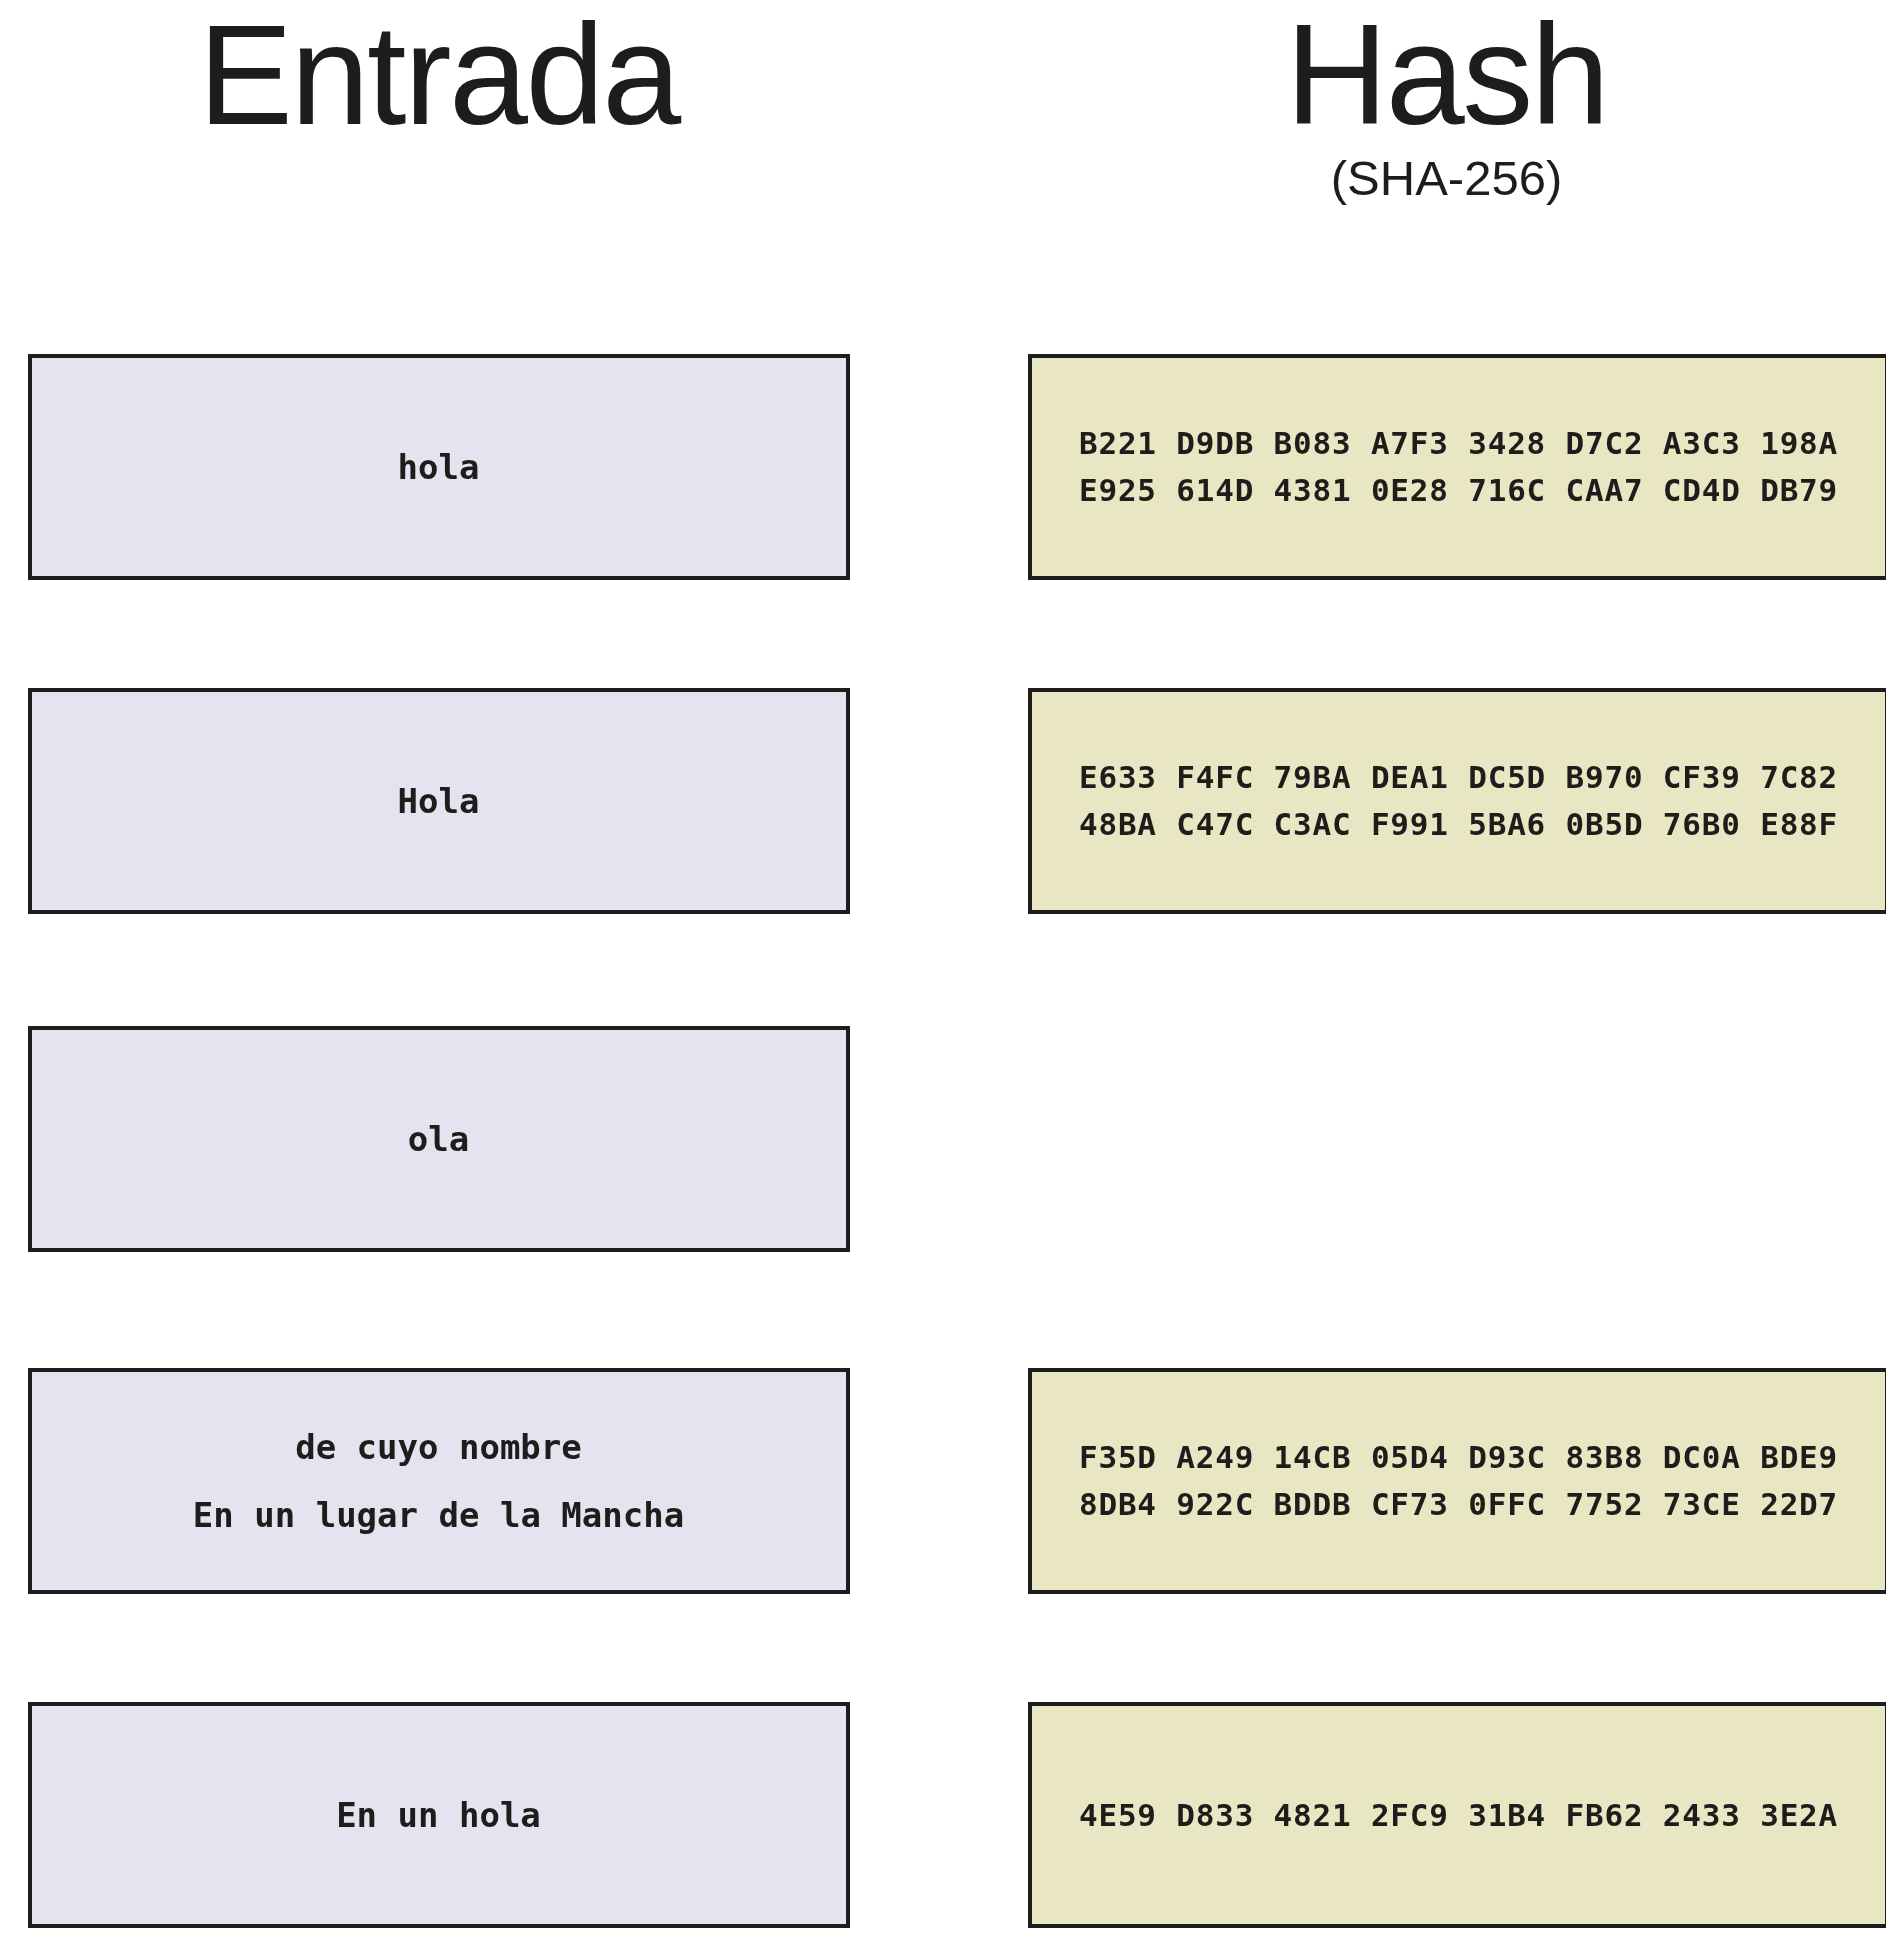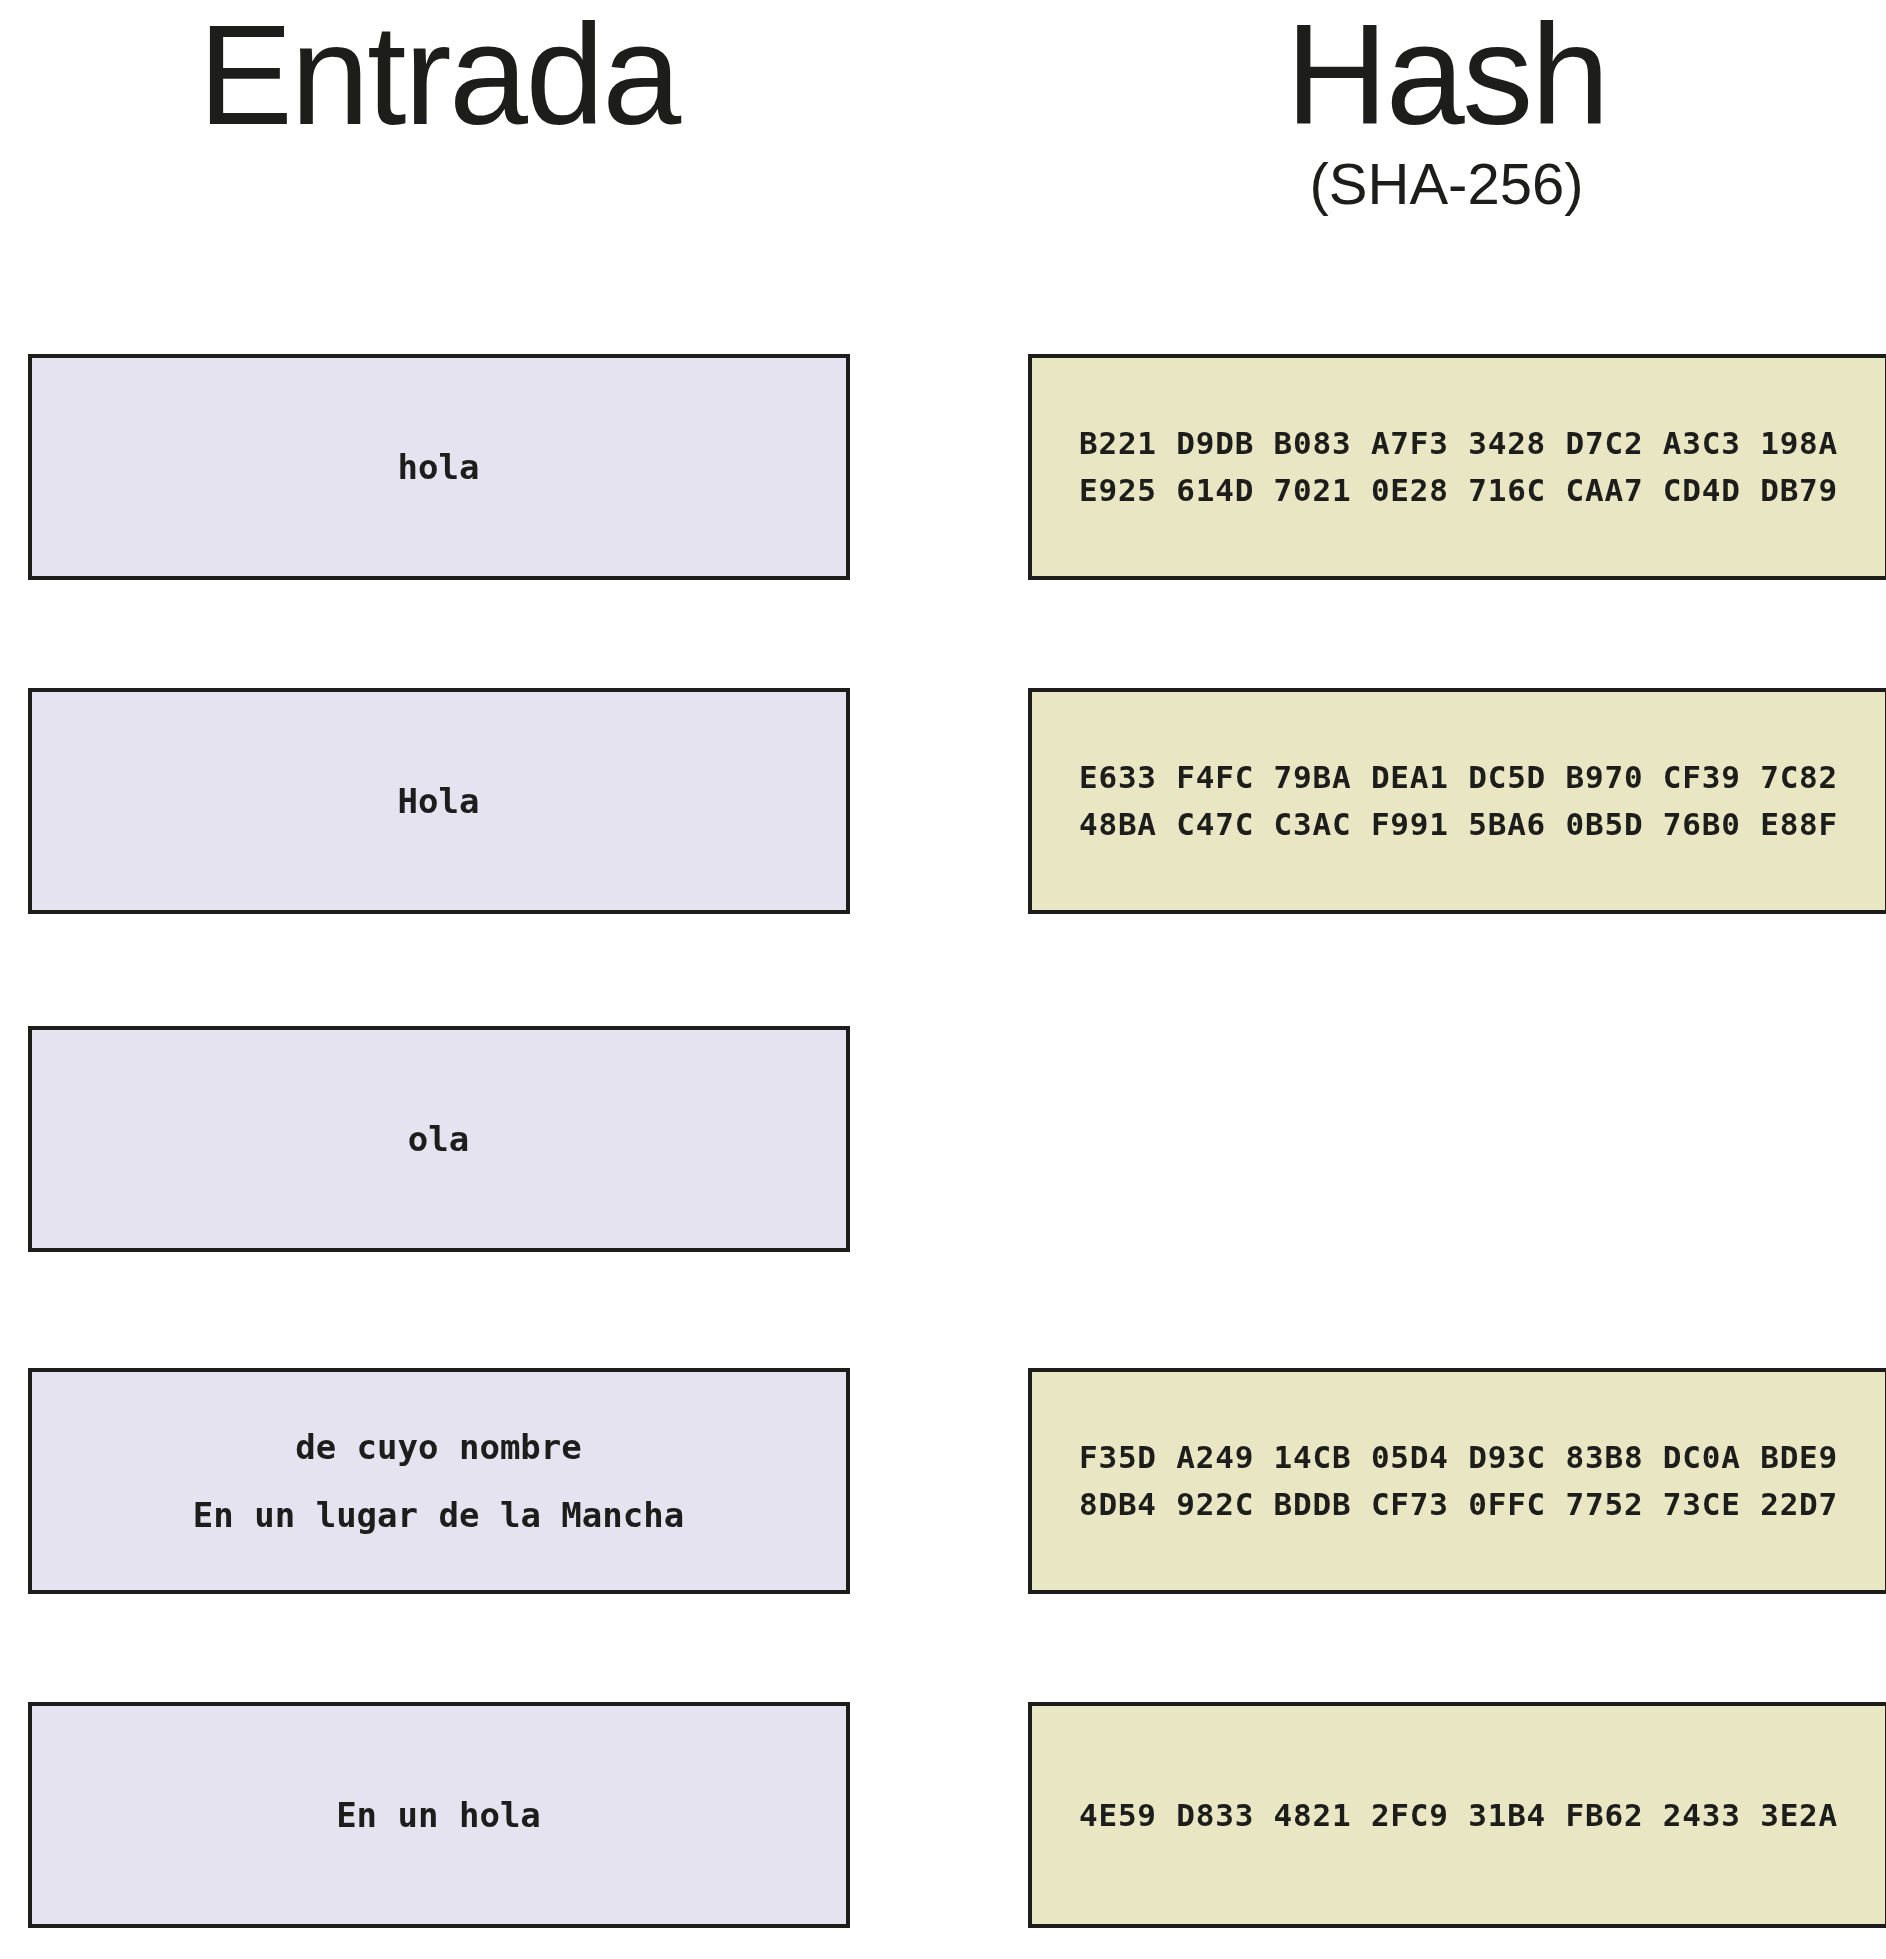--- a/index.html
+++ b/index.html
@@ -19,21 +19,21 @@
     font-size:142px;
     line-height:1.06;
     font-weight:400;
     letter-spacing:-2.4px;
   }
   .col-title.input-col{left:27.5px;width:822px;}
   .col-title.hash-col{left:1028px;width:837px;}
   .hash-title-word{display:block;}
   .hash-subtitle{
     display:block;
-    font-size:58px;
+    font-size:49px;
     line-height:1.1;
     letter-spacing:0;
     margin-top:1.6px;
     font-weight:400;
   }
   .box{
     position:absolute;
     height:226px;
     box-sizing:border-box;
     border:4.7px solid var(--border,#1d1d1b);
@@ -77,21 +77,21 @@
   <div class="col-title hash-col">
     <span class="hash-title-word">Hash</span>
     <span class="hash-subtitle">(SHA-256)</span>
   </div>
 
   <div class="box input-box r0">
     <span class="text-line">hola</span>
   </div>
   <div class="box hash-box r0">
     <span class="text-line">B221 D9DB B083 A7F3 3428 D7C2 A3C3 198A</span>
-    <span class="text-line">E925 614D 7021 0E28 716C CAA7 CD4D DB79</span>
+    <span class="text-line">E925 614D 4381 0E28 716C CAA7 CD4D DB79</span>
   </div>
 
   <div class="box input-box r1">
     <span class="text-line">Hola</span>
   </div>
   <div class="box hash-box r1">
     <span class="text-line">E633 F4FC 79BA DEA1 DC5D B970 CF39 7C82</span>
     <span class="text-line">48BA C47C C3AC F991 5BA6 0B5D 76B0 E88F</span>
   </div>
 

